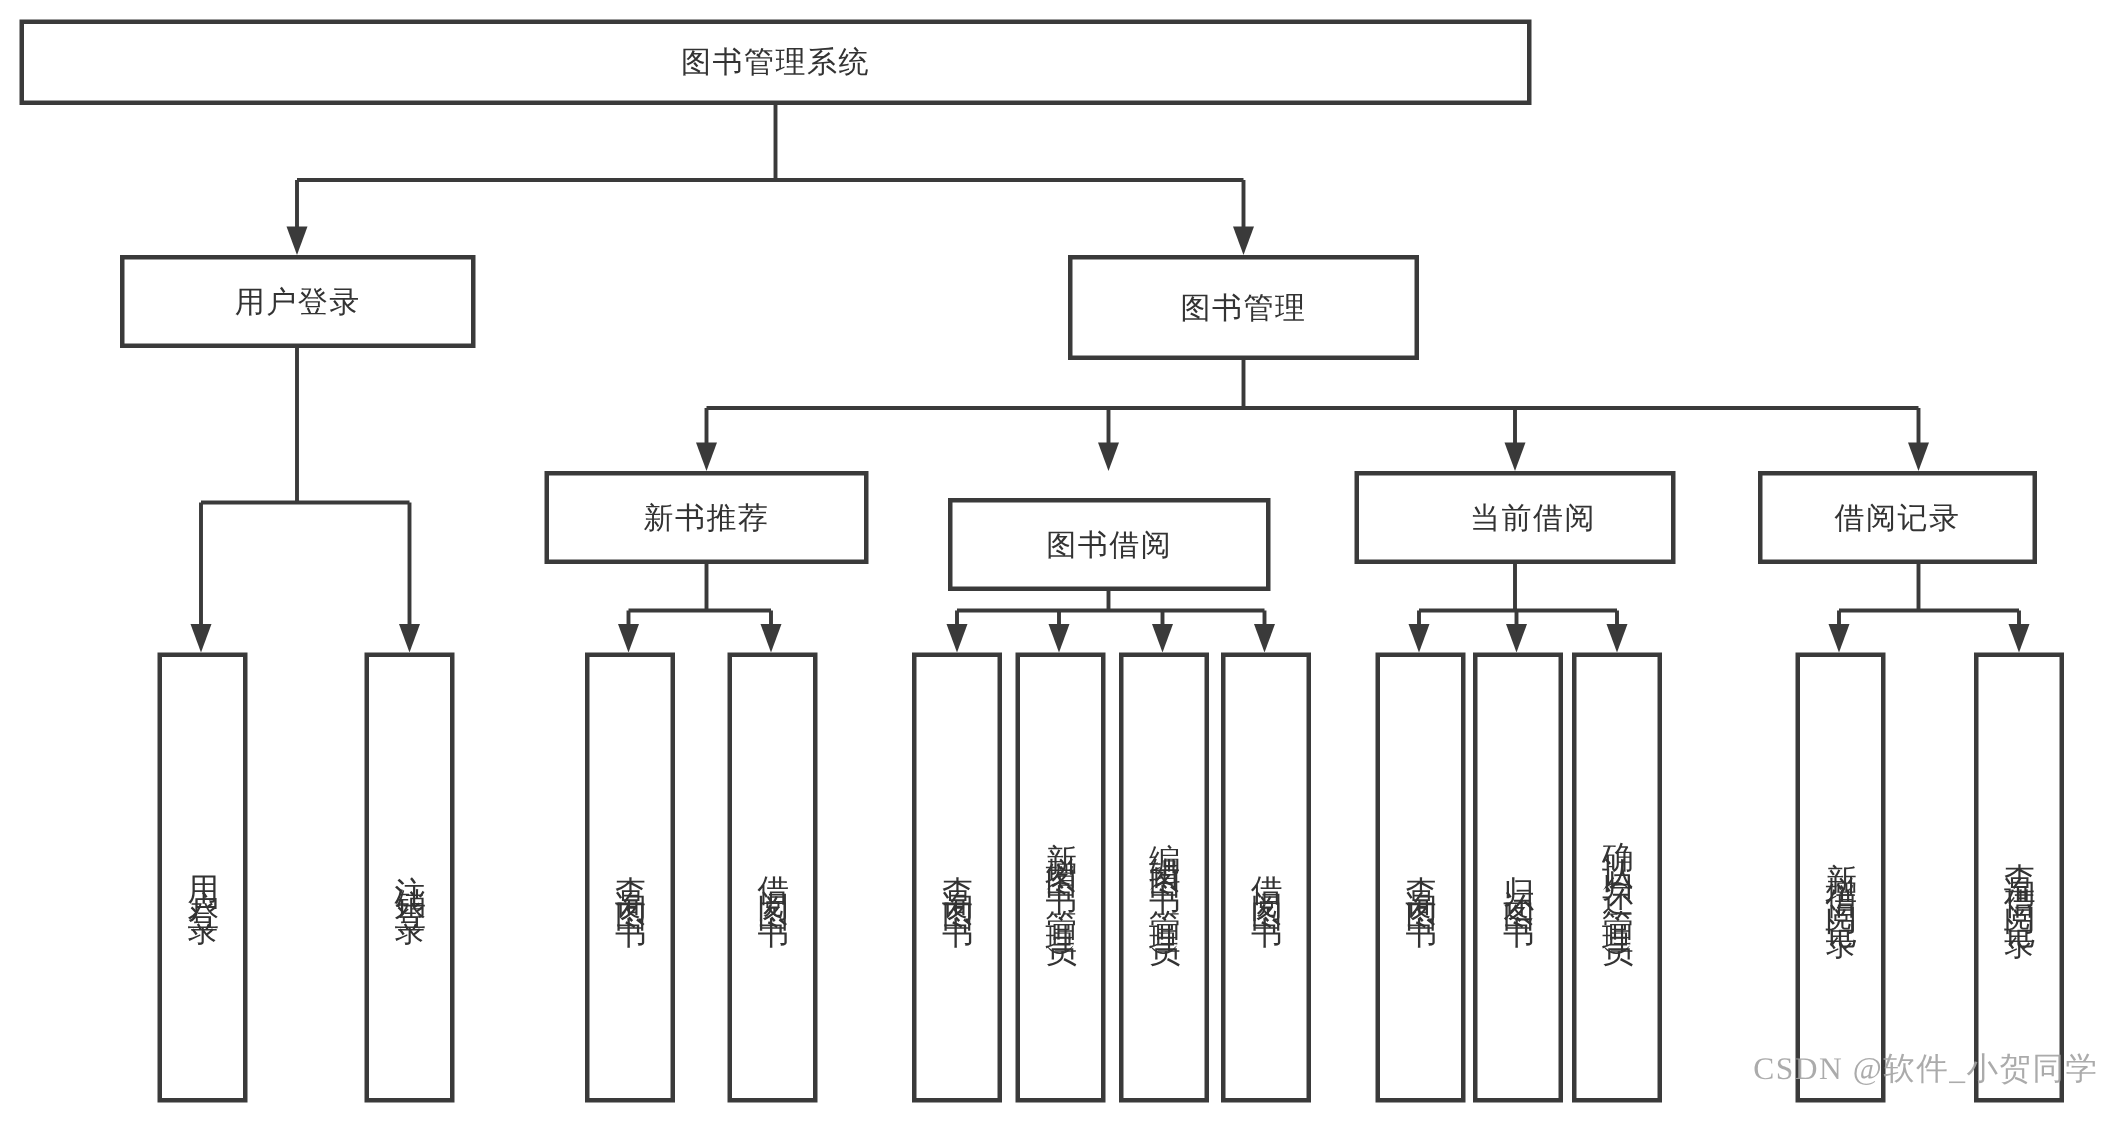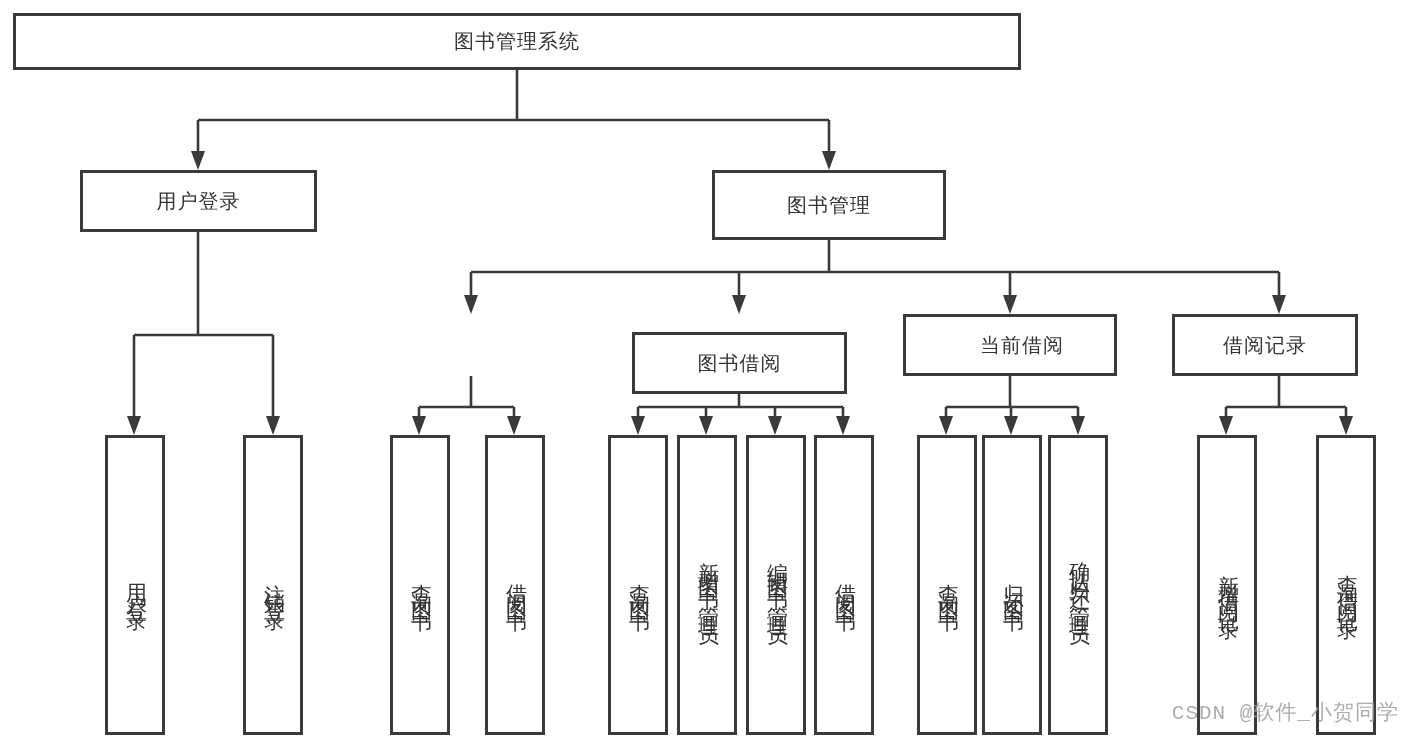--- a/index.html
+++ b/index.html
@@ -6,21 +6,21 @@
     --line:#3a3a3a;
     --text:#333333;
     --bg:#ffffff;
     --wm:#a3a3a3;
   }
   html,body{margin:0;padding:0;background:var(--bg);}
   .canvas{
     position:relative;
     width:1405px;height:747px;
     background:var(--bg);
-    font-family:Liberation Mono, monospace;
+    font-family:Liberation Serif, serif;
     color:var(--text);
     overflow:hidden;
     border-radius:22px;
   }
   .connectors{
     position:absolute;left:0;top:0;width:1405px;height:747px;
     pointer-events:none;
   }
   .hnode{
     position:absolute;
@@ -113,20 +113,23 @@
     <span>图书管理系统</span>
   </div>
 
   <div class="hnode" style="left:80px;top:170px;width:237px;height:62px;">
     <span>用户登录</span>
   </div>
   <div class="hnode" style="left:712px;top:170px;width:234px;height:70px;">
     <span>图书管理</span>
   </div>
 
+  <div class="hnode" style="left:363px;top:314px;width:216px;height:62px;">
+    <span>新书推荐</span>
+  </div>
   <div class="hnode" style="left:632px;top:332px;width:215px;height:62px;">
     <span>图书借阅</span>
   </div>
   <div class="hnode" style="left:903px;top:314px;width:214px;height:62px;padding-left:24px;">
     <span>当前借阅</span>
   </div>
   <div class="hnode" style="left:1172px;top:314px;width:186px;height:62px;">
     <span>借阅记录</span>
   </div>
 

